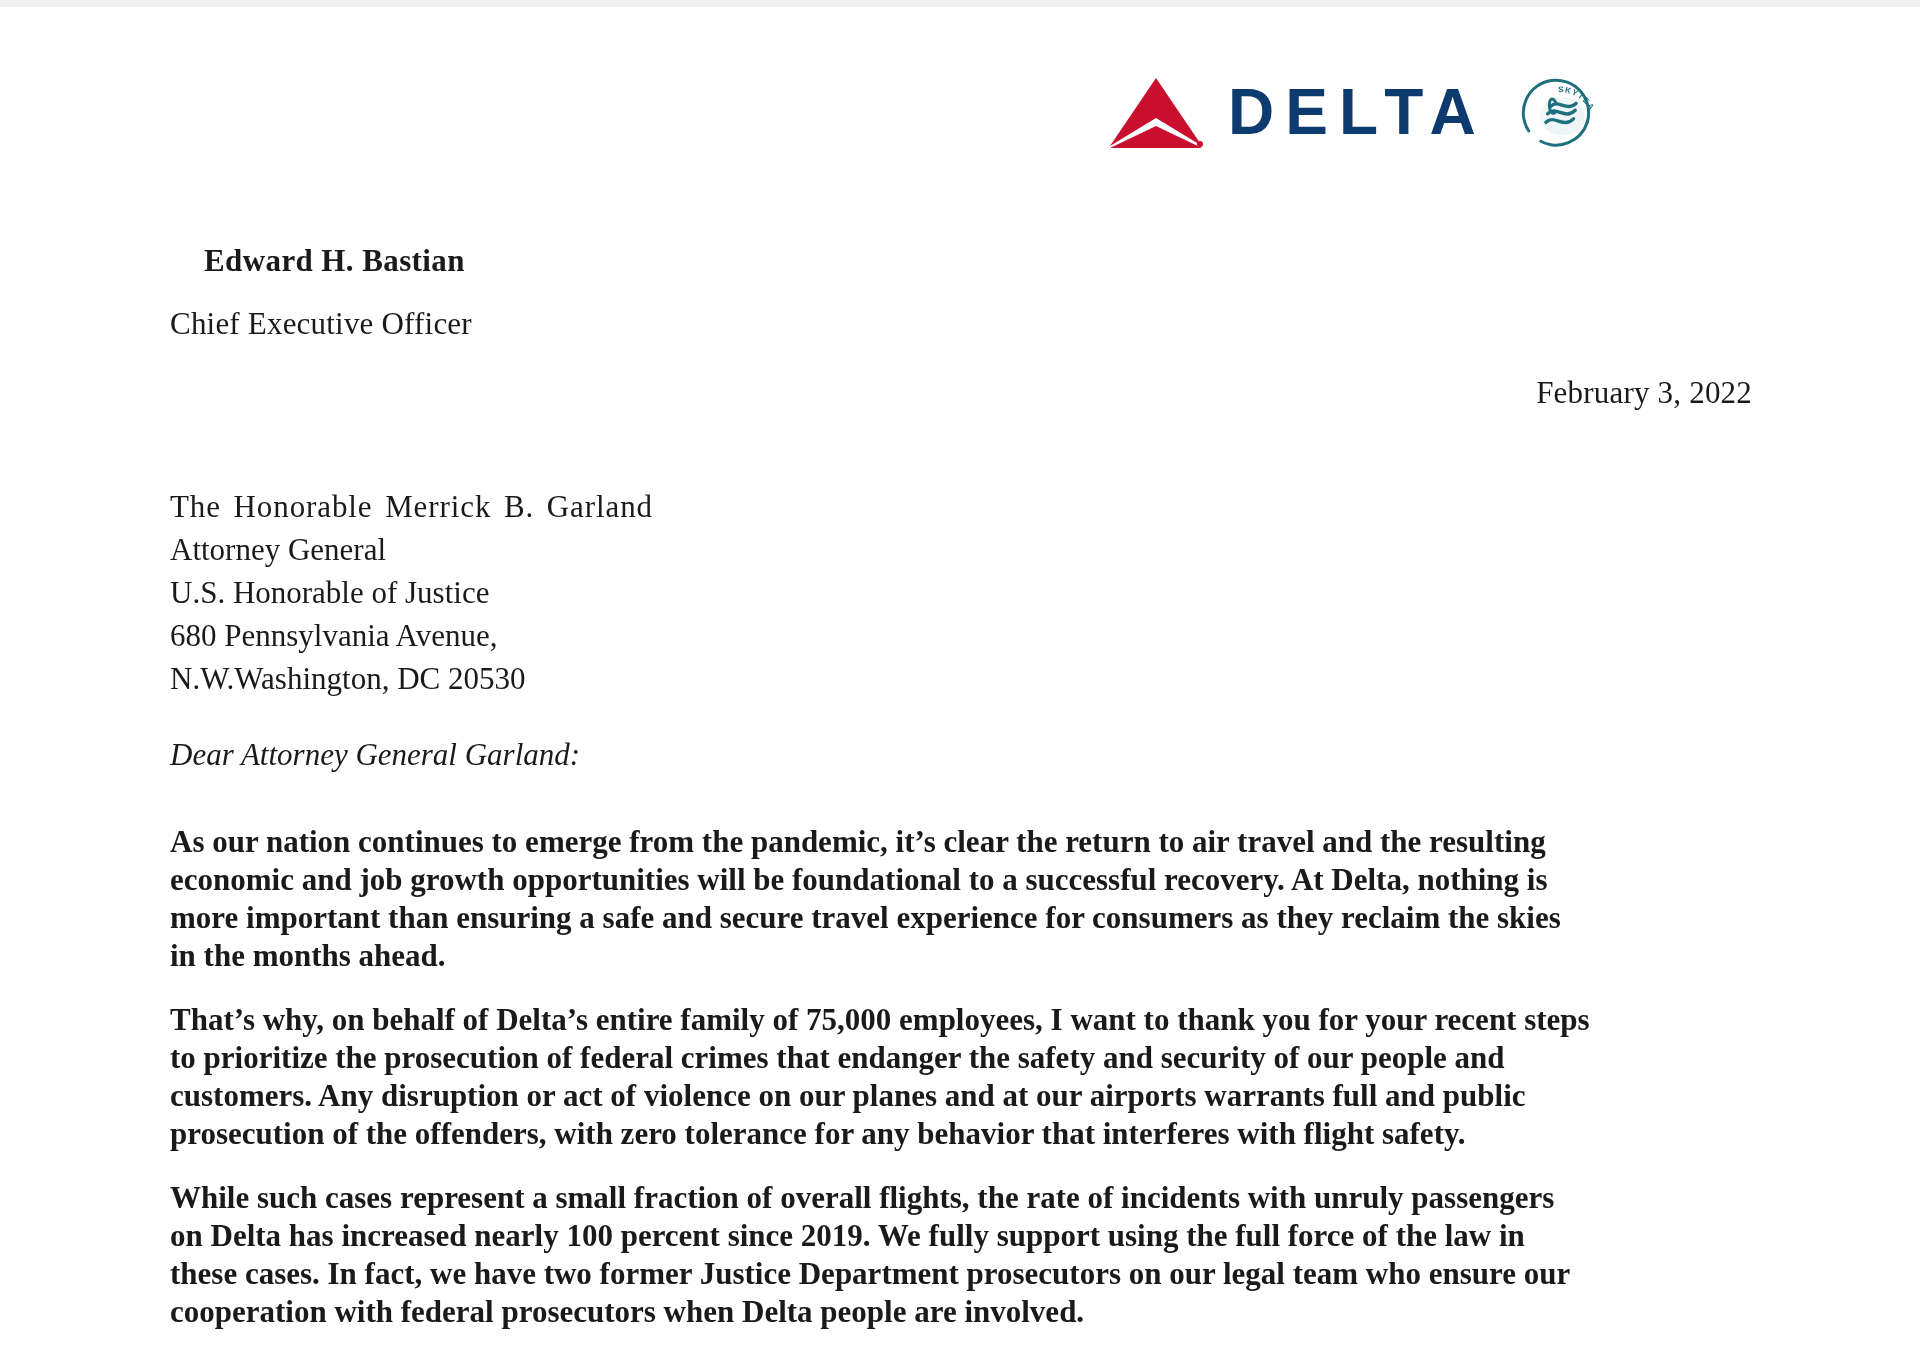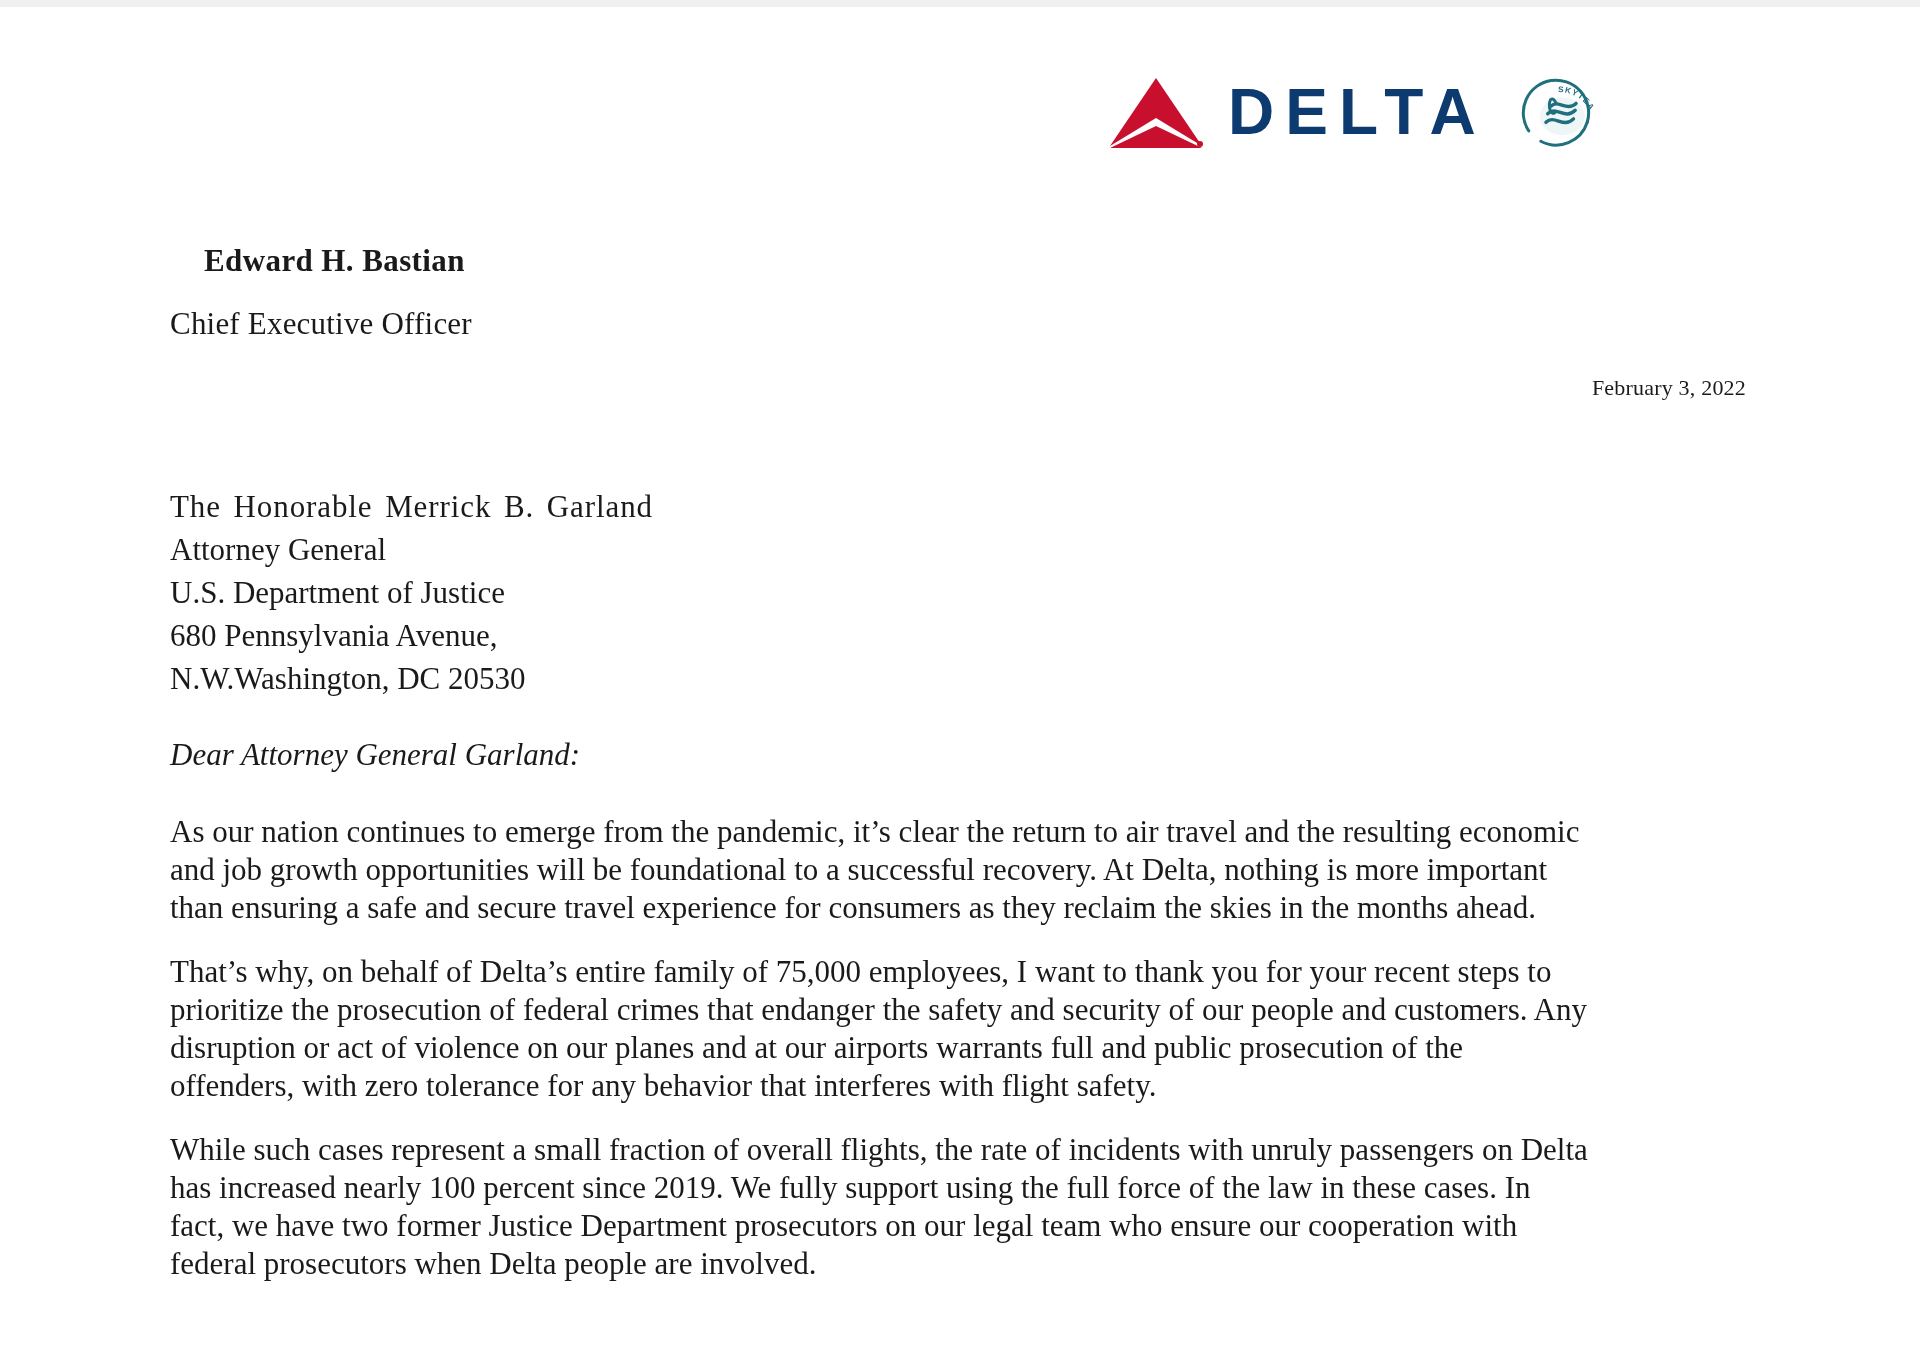--- a/index.html
+++ b/index.html
@@ -86,22 +86,22 @@
     font-size: 31px;
     line-height: 1.0;
     margin-top: 32px;
     letter-spacing: 0.2px;
   }
 
   
   .date {
     position: absolute;
     top: 368px;
-    right: 174px;
-    font-size: 22px;
+    right: 168px;
+    font-size: 31px;
     letter-spacing: 0.2px;
     white-space: nowrap;
   }
 
   
   .recipient {
     position: absolute;
     top: 478px;
     left: 170px;
     font-size: 31px;
@@ -123,22 +123,23 @@
   
   .body-copy {
     position: absolute;
     top: 800px;
     left: 170px;
     width: 1420px;
     font-size: 31px;
     line-height: 38px;
   }
   .body-copy p {
-    margin: 6px 0 26px 0;
+    margin: 16px 0 26px 0;
     text-align: left;
+    font-weight: bold;
   }
 </style>
 </head>
 <body>
 
 <div class="page-edge"></div>
 
 <div class="page">
 
   <div class="logo-block">
@@ -173,21 +174,21 @@
   <div class="sender">
     <div class="sender-name">Edward H. Bastian</div>
     <div class="sender-title">Chief Executive Officer</div>
   </div>
 
   <div class="date">February 3, 2022</div>
 
   <div class="recipient">
     <div class="r0">The  Honorable  Merrick  B. Garland</div>
     <div>Attorney General</div>
-    <div>U.S. Department  of Justice</div>
+    <div>U.S. Honorable  of Justice</div>
     <div>680 Pennsylvania Avenue,</div>
     <div>N.W.Washington, DC  20530</div>
   </div>
 
   <div class="salutation">Dear Attorney General Garland:</div>
 
   <div class="body-copy">
     <p>As our nation continues to emerge from the pandemic, it’s clear the return to air travel and the resulting economic and job growth opportunities will be foundational to a successful recovery. At Delta, nothing is more important than ensuring a safe and secure travel experience for consumers as they reclaim the skies in the months ahead.</p>
     <p>That’s why, on behalf of Delta’s entire family of 75,000 employees, I want to thank you for your recent steps to prioritize the prosecution of federal crimes that endanger the safety and security of our people and customers. Any disruption or act of violence on our planes and at our airports warrants full and public prosecution of the offenders, with zero tolerance for any behavior that interferes with flight safety.</p>
     <p>While such cases represent a small fraction of overall flights, the rate of incidents with unruly passengers on Delta has increased nearly 100 percent since 2019. We fully support using the full force of the law in these cases. In fact, we have two former Justice Department prosecutors on our legal team who ensure our cooperation with federal prosecutors when Delta people are involved.</p>

